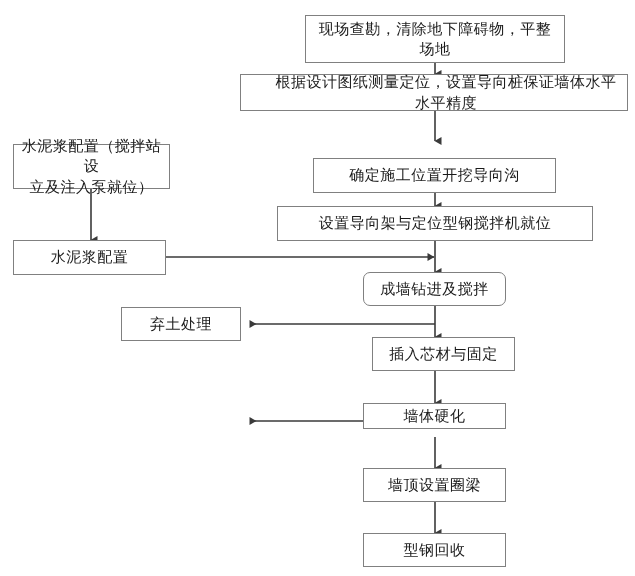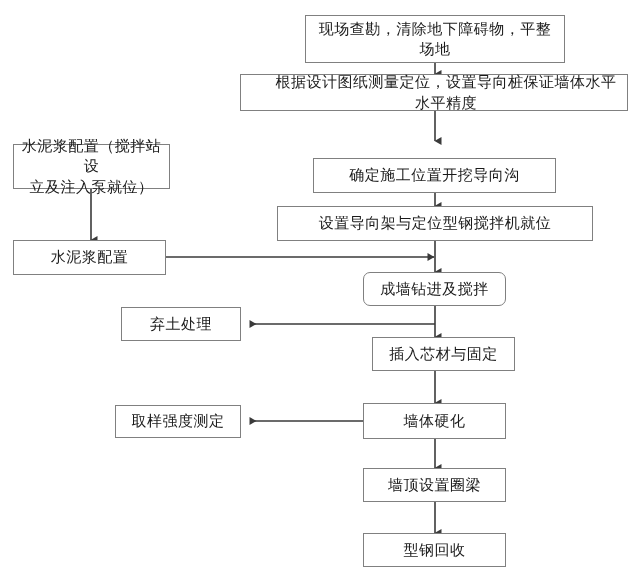--- a/index.html
+++ b/index.html
@@ -121,27 +121,24 @@
   </div>
 
   <div class="node" style="left:121px; top:307px; width:120px; height:34px;">
     <span class="label">弃土处理</span>
   </div>
 
   <div class="node" style="left:363px; top:337px; width:143px; height:34px;margin-left:9px;">
     <span class="label">插入芯材与固定</span>
   </div>
 
-  <div class="node" style="left:363px; top:403px; width:143px; height:36px;">
+  <div class="node" style="left:363px; top:403px; width:143px; height:26px;">
     <span class="label">墙体硬化</span>
   </div>
 
-  <div class="node" style="left:115px; top:405px; width:126px; height:33px;">
-    <span class="label">取样强度测定</span>
-  </div>
 
   <div class="node" style="left:363px; top:468px; width:143px; height:34px;text-align:right;">
     <span class="label">墙顶设置圈梁</span>
   </div>
 
   <div class="node" style="left:363px; top:533px; width:143px; height:34px;">
     <span class="label">型钢回收</span>
   </div>
 
 </div>

